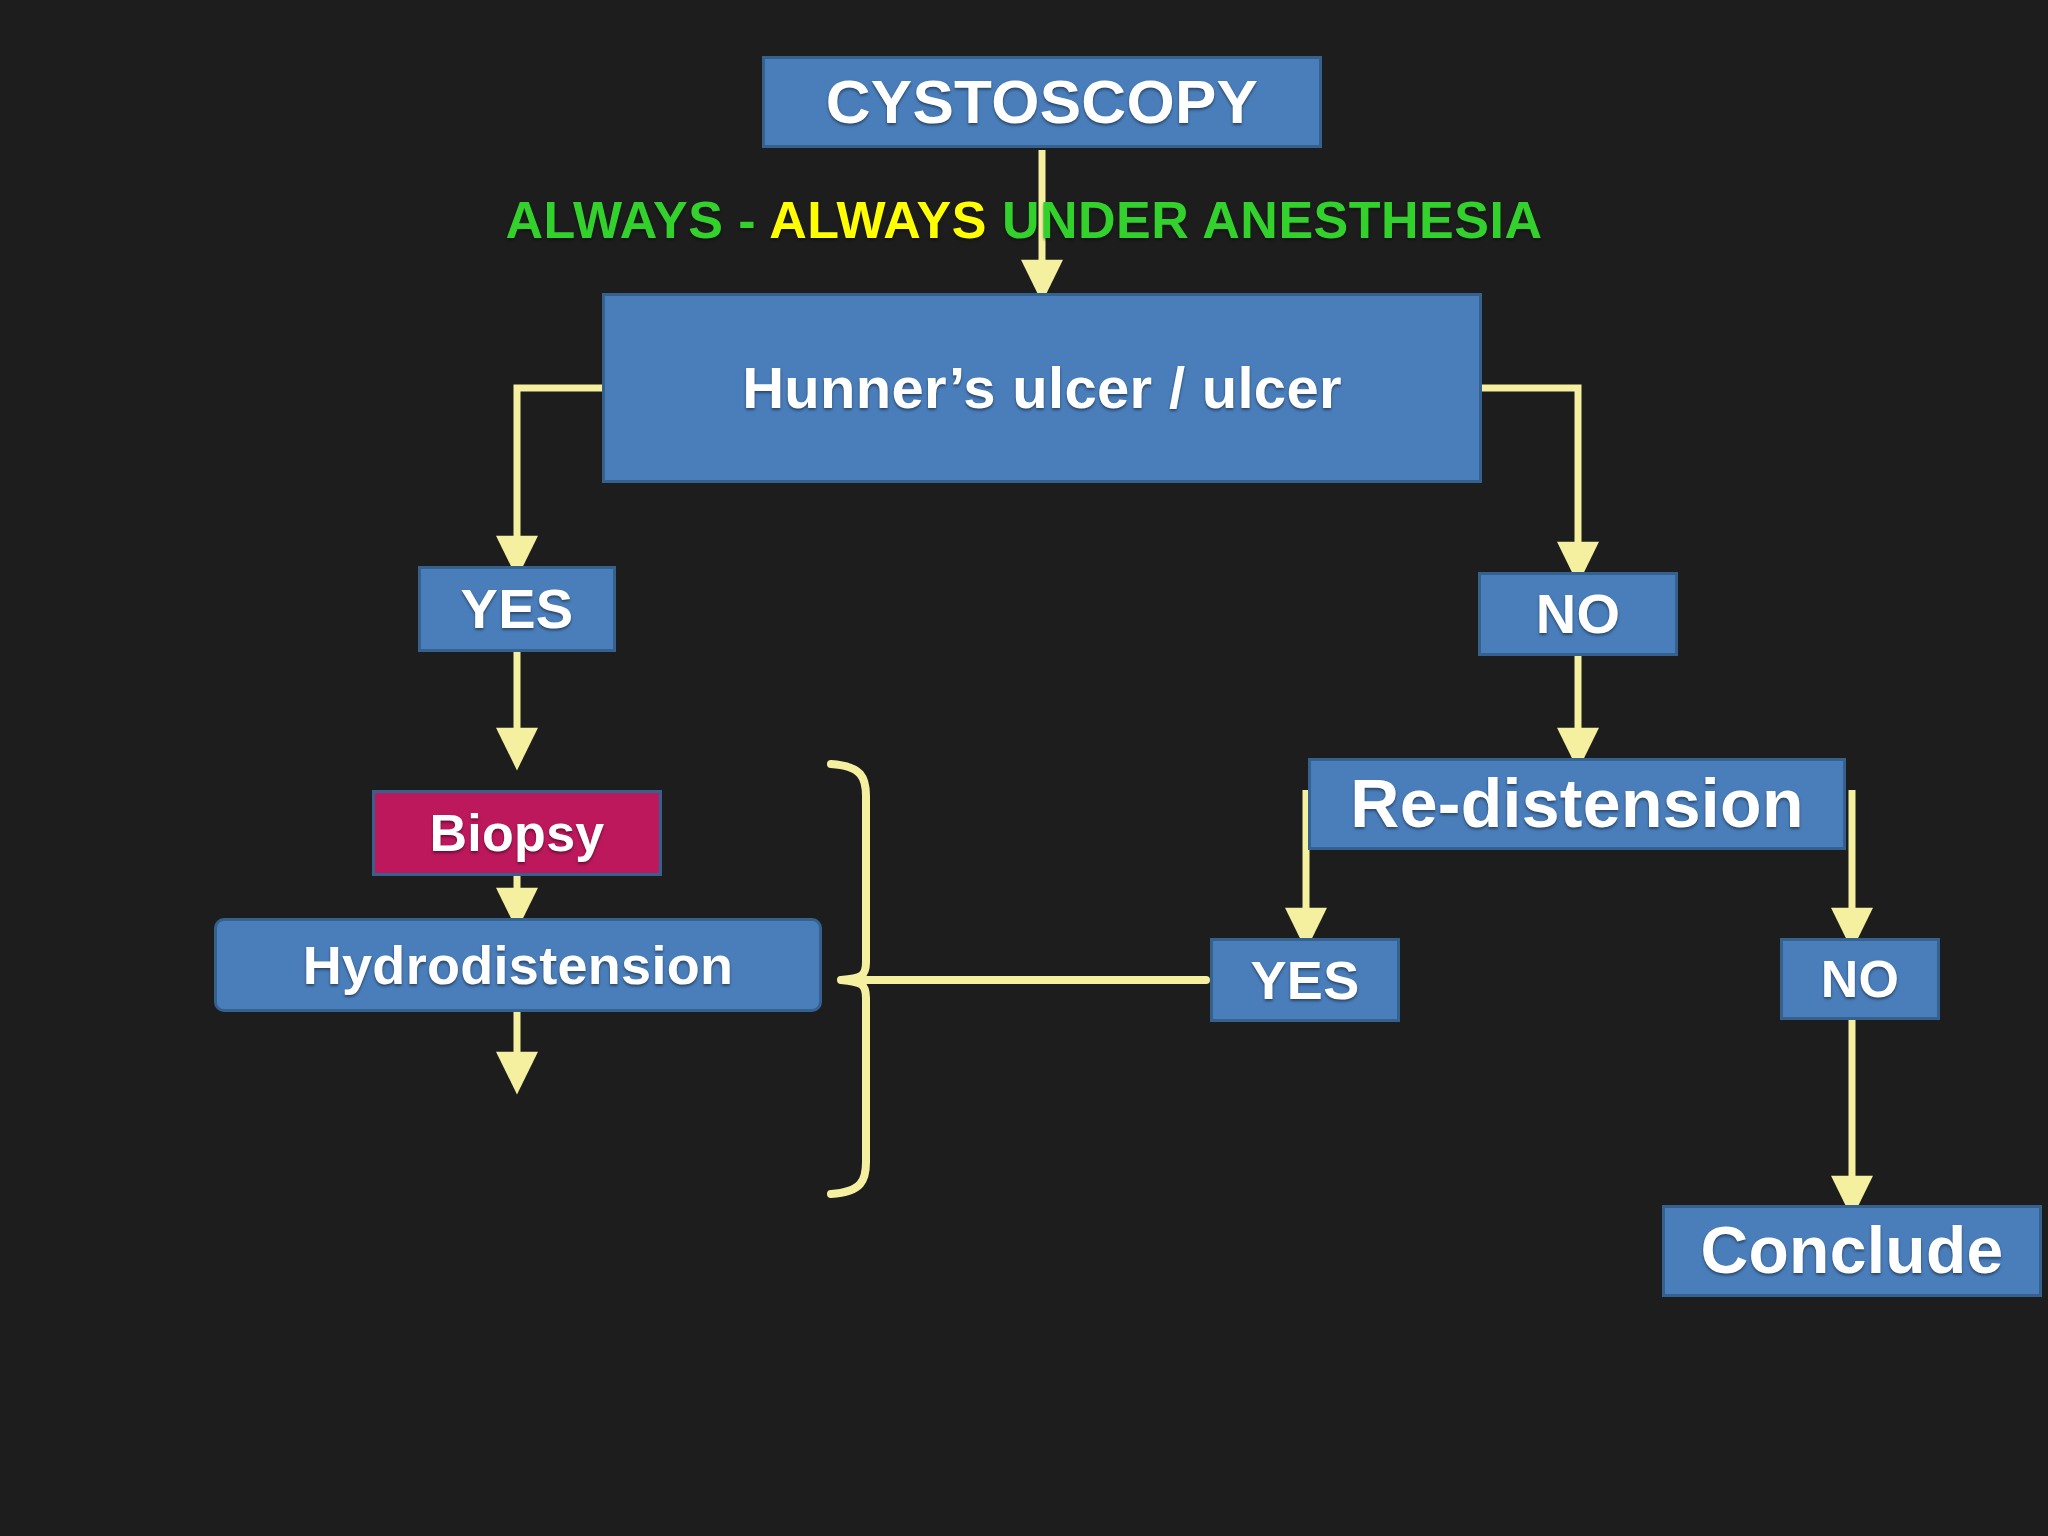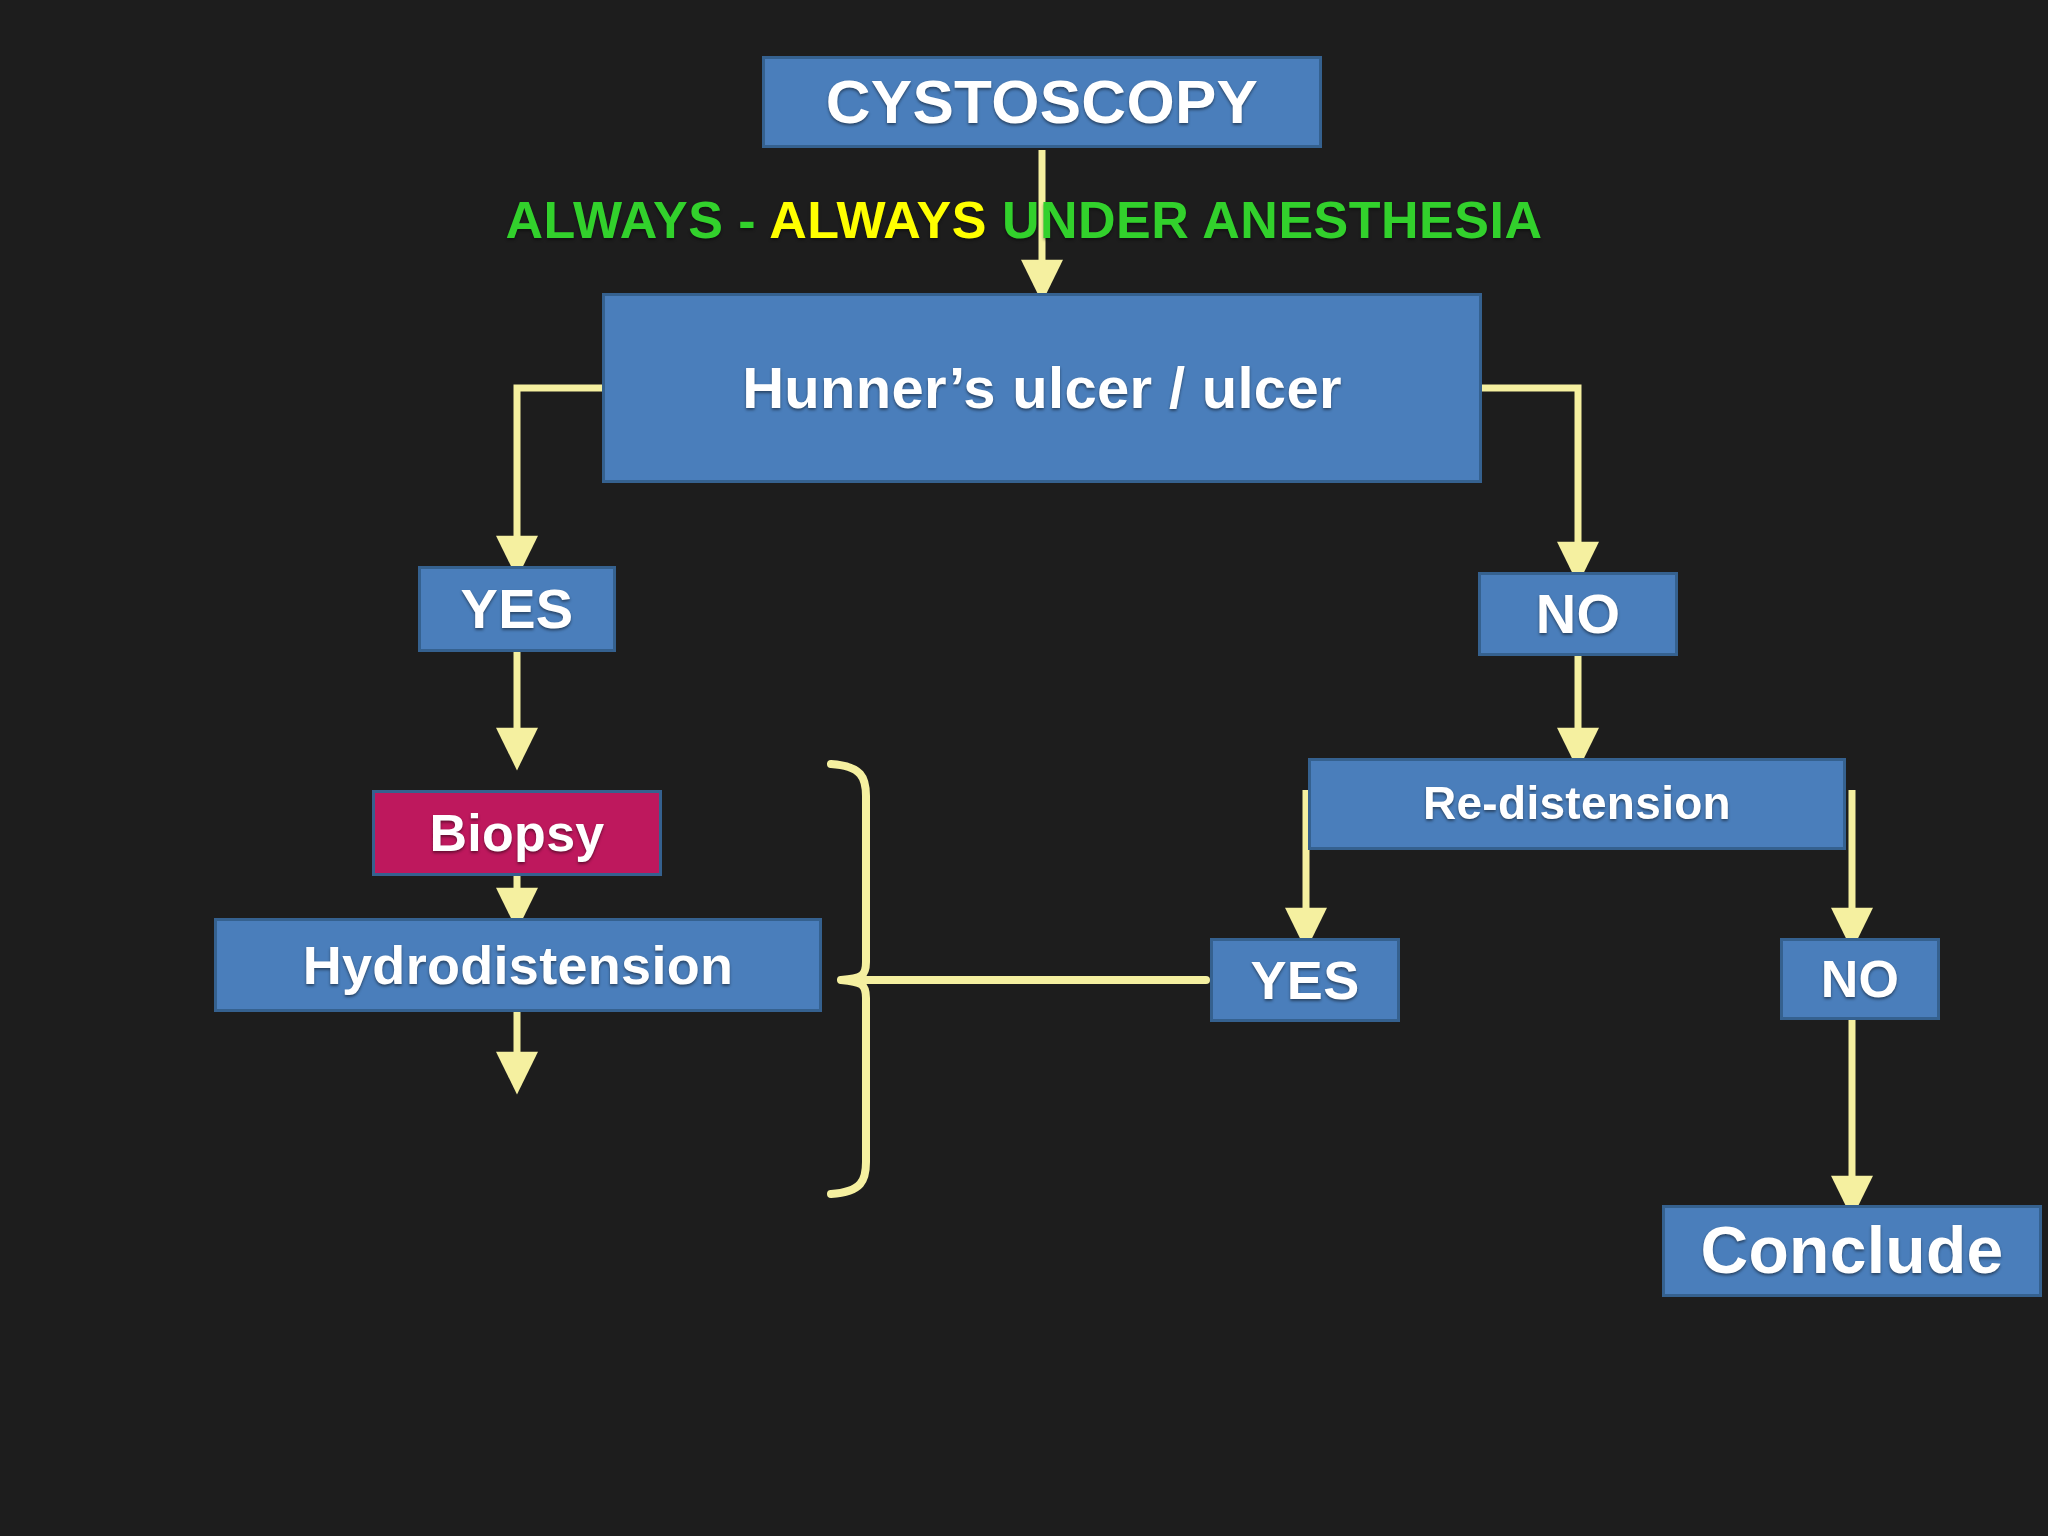--- a/index.html
+++ b/index.html
@@ -36,21 +36,21 @@
   .node .line { display: block; white-space: nowrap; }
 
   #node-cystoscopy { left: 762px; top: 56px;  width: 560px; height: 92px;  font-size: 62px; }
   #node-decision   { left: 602px; top: 293px; width: 880px; height: 190px; font-size: 58px;
                      flex-direction: column; justify-content: center; }
   #node-yes-left   { left: 418px; top: 566px; width: 198px; height: 86px;  font-size: 56px; }
   #node-no-right   { left: 1478px; top: 572px; width: 200px; height: 84px; font-size: 56px; }
   #node-biopsy     { left: 372px; top: 758px; width: 290px; height: 86px;  font-size: 52px; }
   #node-hydro      { left: 214px; top: 918px; width: 608px; height: 94px;  font-size: 54px; }
   #node-fulg       { left: 278px; top: 1082px; width: 478px; height: 92px; font-size: 54px; }
-  #node-redist     { left: 1308px; top: 758px; width: 538px; height: 92px; font-size: 46px; }
+  #node-redist     { left: 1308px; top: 758px; width: 538px; height: 92px; font-size: 68px; }
   #node-yes-right  { left: 1210px; top: 938px; width: 190px; height: 84px; font-size: 54px; }
   #node-no-far     { left: 1780px; top: 938px; width: 160px; height: 82px; font-size: 52px; }
   #node-conclude   { left: 1662px; top: 1205px; width: 380px; height: 92px; font-size: 66px; }
 
   
   #anesthesia-banner {
     position: absolute;
     left: 0; top: 190px;
     width: 2048px;
     text-align: center;
@@ -129,21 +129,21 @@
   </div>
 
   <div class="node" id="node-no-right" style="background: rgb(74, 126, 187); border-color: rgb(53, 97, 143); color: rgb(255, 255, 255);">
     <span class="line">NO</span>
   </div>
 
   <div class="node" id="node-biopsy" style="background: #be185d; border-color: rgb(53, 97, 143); color: rgb(255, 255, 255); margin-top: 32px;">
     <span class="line">Biopsy</span>
   </div>
 
-  <div class="node" id="node-hydro" style="background: rgb(74, 126, 187); border-color: rgb(53, 97, 143); color: rgb(255, 255, 255);">
+  <div class="node" id="node-hydro" style="background: rgb(74, 126, 187); border-color: rgb(53, 97, 143); color: rgb(255, 255, 255); border-radius: 10px;">
     <span class="line">Hydrodistension</span>
   </div>
 
 
   <div class="node" id="node-redist" style="background: rgb(74, 126, 187); border-color: rgb(53, 97, 143); color: rgb(255, 255, 255);">
     <span class="line">Re-distension</span>
   </div>
 
   <div class="node" id="node-yes-right" style="background: rgb(74, 126, 187); border-color: rgb(53, 97, 143); color: rgb(255, 255, 255);">
     <span class="line">YES</span>

